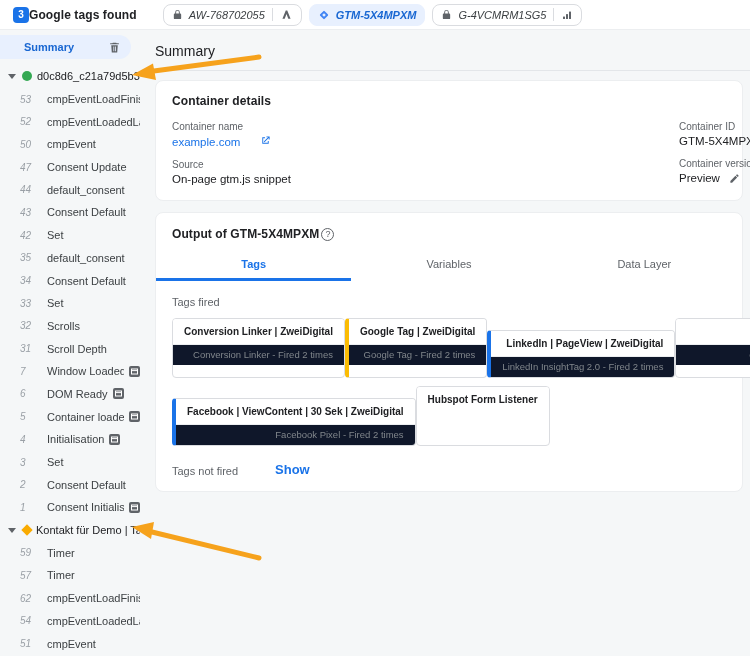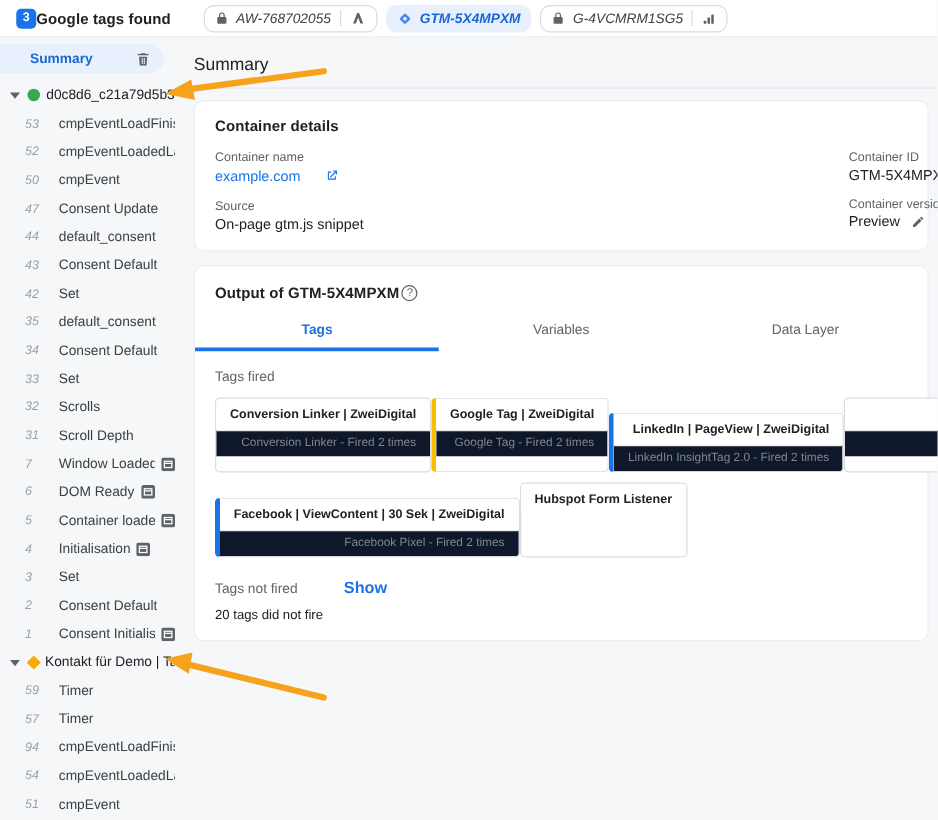--- a/index.html
+++ b/index.html
@@ -262,21 +262,21 @@
 
   <div class="srow">
       <span class="num">59</span>
       <span class="slbl">Timer</span>
     </div>
   <div class="srow">
       <span class="num">57</span>
       <span class="slbl">Timer</span>
     </div>
   <div class="srow">
-      <span class="num">94</span>
+      <span class="num">62</span>
       <span class="slbl">cmpEventLoadFinished</span>
     </div>
   <div class="srow">
       <span class="num">54</span>
       <span class="slbl">cmpEventLoadedLayer...</span>
     </div>
   <div class="srow">
       <span class="num">51</span>
       <span class="slbl">cmpEvent</span>
     </div>
@@ -355,21 +355,20 @@
       </div>
       <div class="tag-card">
         <div class="t">Hubspot Form Listener</div>
       </div>
     </div>
 
     <div class="notfired-row">
       <span class="notfired-label">Tags not fired</span>
       <span class="show-link">Show</span>
     </div>
-    <div class="notfired-count">20 tags did not fire</div>
   </div>
 </div>
 
 <svg class="arrows" viewBox="0 0 750 656">
   <g fill="#f6a21c" stroke="#f6a21c">
     <line x1="150" y1="71.5" x2="259" y2="57" stroke-width="5" stroke-linecap="round"></line>
     <polygon points="132,75 153,63.5 156,80" stroke="none"></polygon>
   </g>
   <g fill="#f6a21c" stroke="#f6a21c">
     <line x1="150" y1="531.5" x2="259" y2="558" stroke-width="5" stroke-linecap="round"></line>

